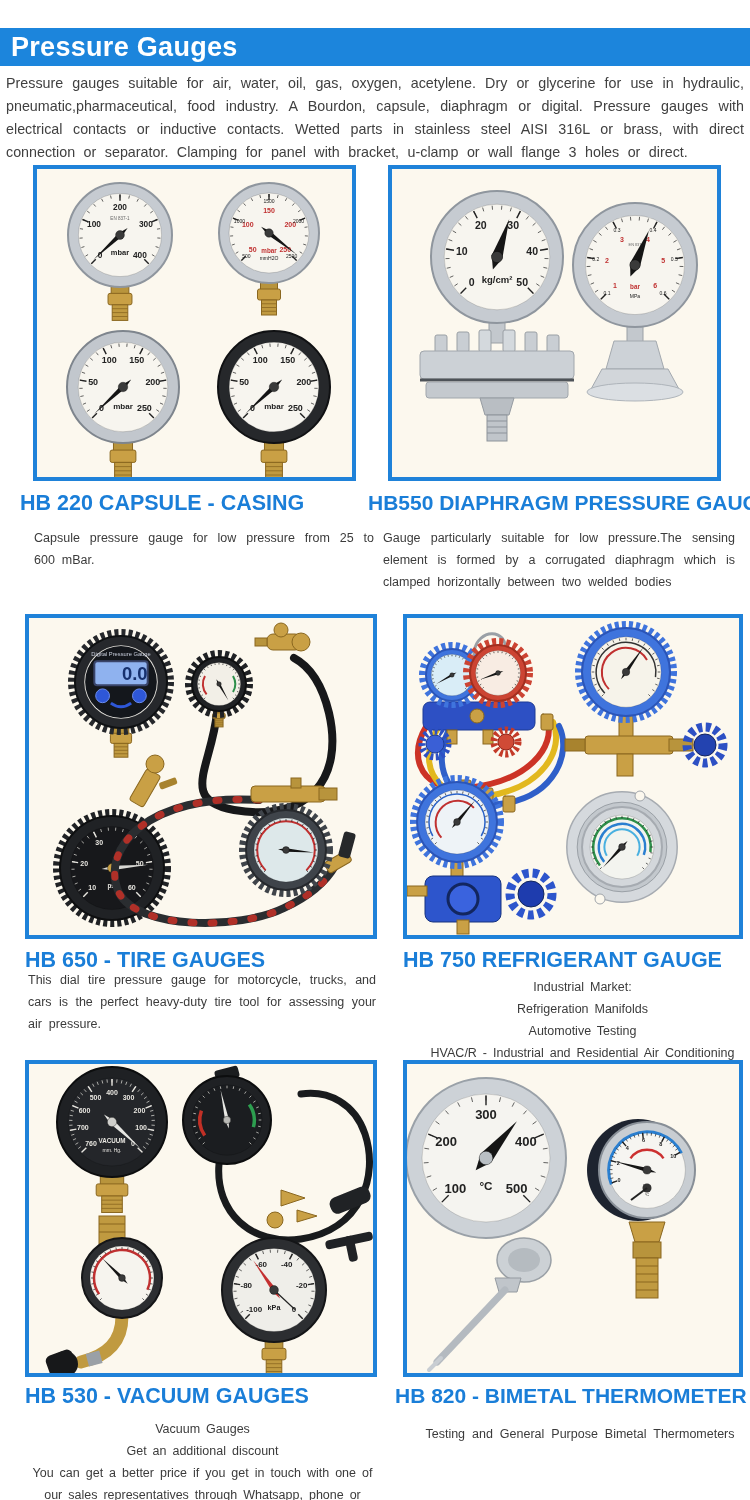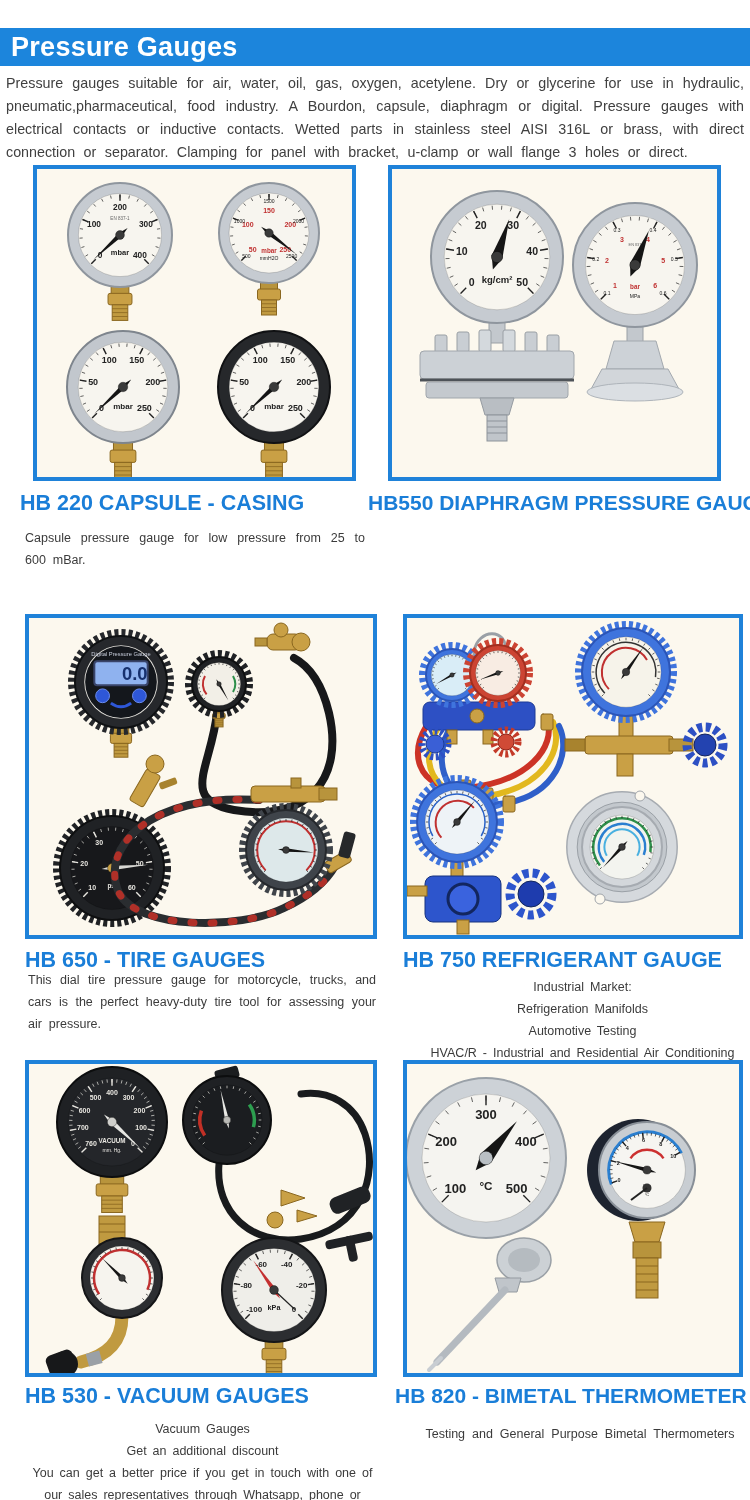--- a/index.html
+++ b/index.html
@@ -1058,21 +1058,22 @@
     </svg>
   </div>
 
   <div class="ptitle" style="left:20px;top:463px;width:350px">HB 220 CAPSULE - CASING</div>
   <div class="ptitle" style="left:368px;top:463px;width:372px;font-size:21px">HB550 DIAPHRAGM PRESSURE GAUGE</div>
   <div class="ptitle" style="left:25px;top:920px;width:352px">HB 650 - TIRE  GAUGES</div>
   <div class="ptitle" style="left:403px;top:920px;width:340px">HB 750  REFRIGERANT GAUGE</div>
   <div class="ptitle" style="left:25px;top:1356px;width:352px">HB 530 - VACUUM GAUGES</div>
   <div class="ptitle" style="left:395px;top:1356px;width:352px;font-size:21px">HB 820 - BIMETAL THERMOMETER</div>
 
-  <div class="pdesc" style="left:25px;top:500px;width:340px">Capsule pressure gauge for low pressure from 25 to 600 mBar.</div>
+  <div class="pdesc" style="left:34px;top:500px;width:340px">Capsule pressure gauge for low pressure from 25 to 600 mBar.</div>
+  <div class="pdesc" style="left:383px;top:500px;width:352px">Gauge particularly suitable for low pressure.The sensing element is formed by a corrugated diaphragm which is clamped horizontally between two welded bodies</div>
   <div class="pdesc" style="left:28px;top:942px;width:348px">This dial tire pressure gauge for motorcycle, trucks, and cars is the perfect heavy-duty tire tool for assessing your air pressure.</div>
   <div class="pdesc lines" style="left:420px;top:948px;width:325px">
     <div>Industrial Market:</div>
     <div>Refrigeration Manifolds</div>
     <div>Automotive Testing</div>
     <div>HVAC/R - Industrial and Residential Air Conditioning</div>
   </div>
   <div class="pdesc lines" style="left:30px;top:1390px;width:345px">
     <div>Vacuum Gauges</div>
     <div>Get an additional discount</div>

